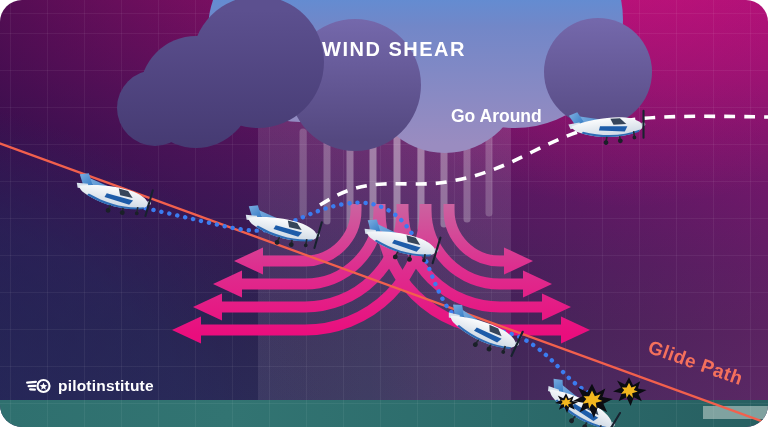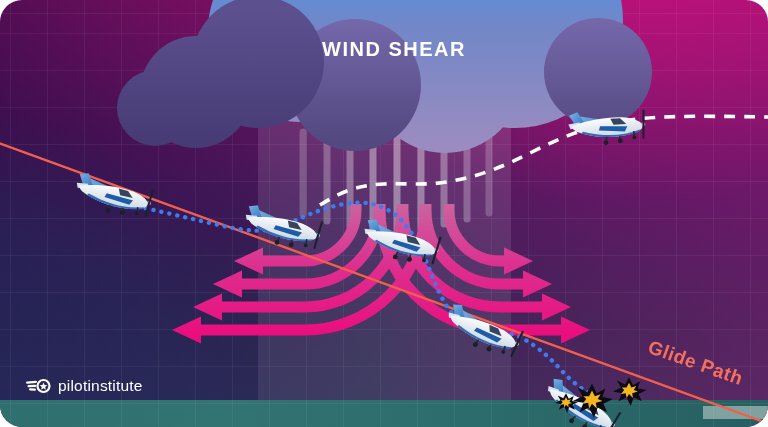--- a/index.html
+++ b/index.html
@@ -28,21 +28,21 @@
       repeating-linear-gradient(90deg, rgba(255,255,255,0.055) 0 1px, transparent 1px 37px);
     background-position:10px 14px;
   }
   svg.scene{position:absolute;inset:0;}
   .lbl{position:absolute;color:#ffffff;font-weight:700;white-space:nowrap;}
   .lbl-windshear{left:322px;top:38px;font-size:20px;letter-spacing:1.5px;}
   .lbl-goaround{left:451px;top:106px;font-size:17.5px;}
   .lbl-continue{left:462px;top:370px;font-size:17.5px;}
   .lbl-glidepath{left:646px;top:352px;font-size:19px;color:#f4705c;transform:rotate(19.5deg);letter-spacing:.5px;}
   .logo{position:absolute;left:26px;top:375px;display:flex;align-items:center;gap:6px;color:#fff;}
-  .logo-text{font-weight:400;font-size:15.5px;letter-spacing:.2px;}
+  .logo-text{font-weight:700;font-size:15.5px;letter-spacing:.2px;}
 </style>
 </head>
 <body>
 
 <div class="stage">
   <div class="card">
 
     <div class="downdraft-column"></div>
     <div class="ground"></div>
     <div class="runway"></div>
@@ -167,20 +167,21 @@
       <use href="#plane" transform="translate(452,300) rotate(18) scale(0.8)"></use>
       <use href="#plane" transform="translate(566,112) rotate(-7) scale(0.8)"></use>
       <use href="#plane" transform="translate(553,374) rotate(24) scale(0.8)"></use>
 
       <use href="#burst" transform="translate(592,399) scale(0.95)"></use>
       <use href="#burst" transform="translate(629,390) scale(0.8)"></use>
       <use href="#burst" transform="translate(566,402) scale(0.55)"></use>
     </svg>
 
     <div class="lbl lbl-windshear">WIND SHEAR</div>
+    <div class="lbl lbl-goaround">Go Around</div>
     <div class="lbl lbl-glidepath">Glide Path</div>
 
     <div class="logo">
       <svg width="26" height="22" viewBox="0 0 26 22">
         <rect x="0" y="6.2" width="11" height="2.2" rx="1.1" fill="#ffffff" transform="rotate(-6 5 7)"></rect>
         <rect x="1.5" y="9.9" width="9" height="2.2" rx="1.1" fill="#ffffff" transform="rotate(-3 6 11)"></rect>
         <rect x="3" y="13.4" width="7" height="2.2" rx="1.1" fill="#ffffff" transform="rotate(3 6 14)"></rect>
         <circle cx="17.5" cy="11" r="6" fill="none" stroke="#ffffff" stroke-width="2.2"></circle>
         <polygon fill="#ffffff" points="17.5,7.6 18.6,10.1 21.3,10.3 19.2,12.1 19.9,14.7 17.5,13.2 15.1,14.7 15.8,12.1 13.7,10.3 16.4,10.1"></polygon>
       </svg>

